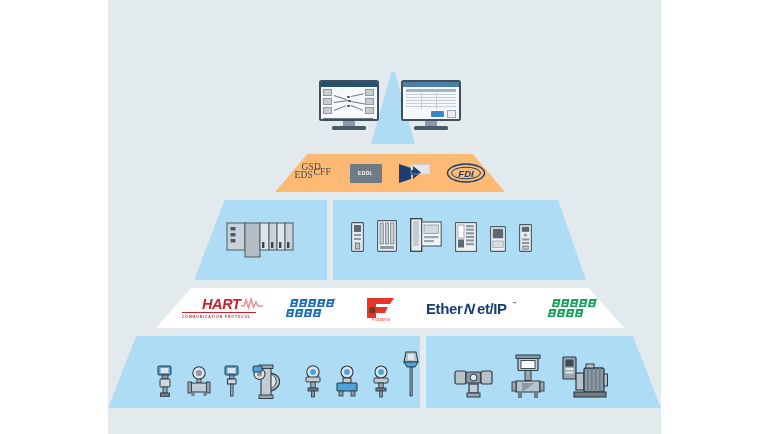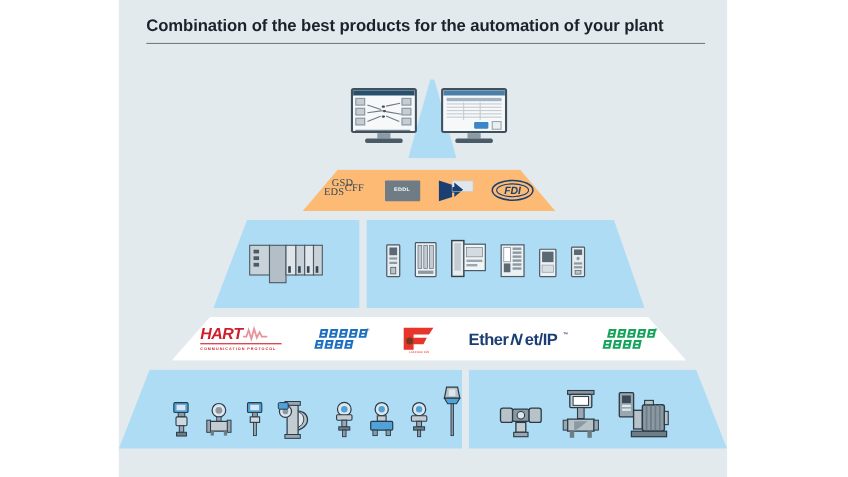--- a/index.html
+++ b/index.html
@@ -166,20 +166,21 @@
     clip-path: polygon(0% 0%, 88% 0%, 100% 100%, 0% 100%);
   }
 
   
   .hart-logo { position: relative; width: 74px; height: 22px; }
   .hart-word {
     font-size: 14.5px; font-weight: bold; color:#cf1f2a;
     font-family:"Liberation Sans", sans-serif;
     letter-spacing:-0.4px; line-height:14px;
     font-style: italic;
+    margin-left: 20px;
   }
   .hart-sub {
     font-size: 3.4px; color:#cf1f2a; letter-spacing:0.9px;
     margin-top:2px; font-weight:bold;
   }
   .hart-rule { height:1.1px; background:#cf1f2a; width:74px; margin-top:0.5px;}
 
   .pb-logo { position:relative; width:52px; height:22px; }
   .pn-logo { position:relative; width:52px; height:22px; }
   .ff-logo { position:relative; width:34px; height:24px; }
@@ -191,24 +192,20 @@
   .ico { position:relative; }
   svg { display:block; overflow: visible; }
 </style>
 </head>
 <body>
 
 <div id="root">
 
   <div id="canvas"></div>
 
-  <div id="title-block">
-    <div id="title-text">Combination of the best products for the automation of your plant</div>
-    <div id="title-rule"></div>
-  </div>
 
   <div id="stage">
 
     <div class="layer" id="row-monitors">
       <div class="bluewedge"></div>
 
       <div class="monitor" style="left:16px; top:8px;">
         <div class="mon-screen">
           <div class="mon-titlebar"></div>
           <div class="mon-body">

